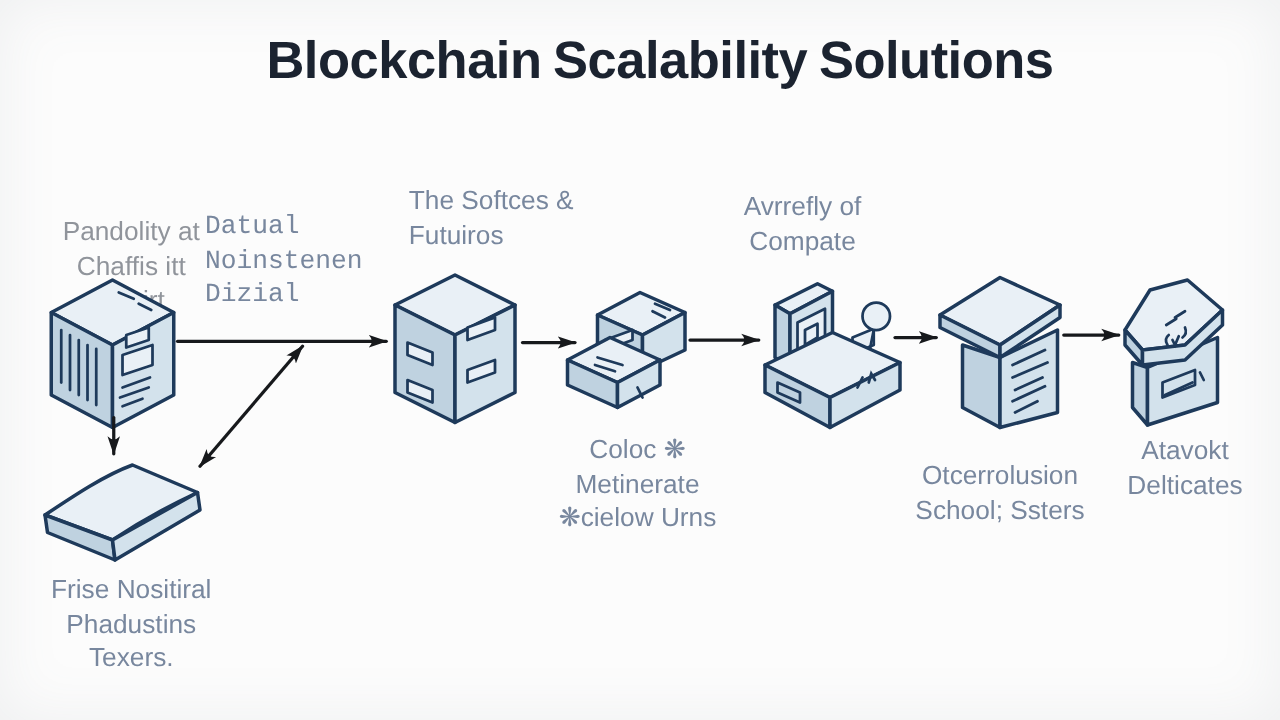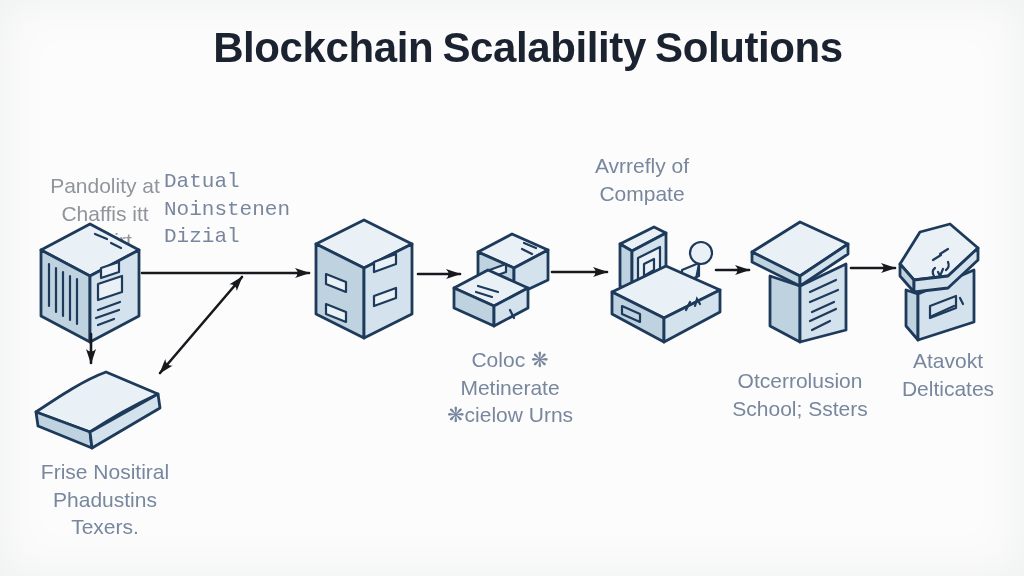--- a/index.html
+++ b/index.html
@@ -37,20 +37,22 @@
 <div class="canvas">
 
   <div class="title">Blockchain Scalability Solutions</div>
 
   <div class="label gray center" style="left:10px;top:133px;width:190px;margin-top:39px;">Pandolity at
 Chaffis itt
 Pcairt</div>
   <div class="label blue" style="left:164px;top:168px;width:160px;font-family:Liberation Mono, monospace;">Datual
 Noinstenen
 Dizial</div>
+  <div class="label blue" style="left:327px;top:147px;width:180px;">The Softces &amp;
+Futuiros</div>
   <div class="label blue center" style="left:415px;top:346px;width:190px;">Coloc ❋
 Metinerate
 ❋cielow Urns</div>
   <div class="label blue center" style="left:558px;top:152px;width:168px;">Avrrefly of
 Compate</div>
   <div class="label blue center" style="left:695px;top:367px;width:210px;">Otcerrolusion
 School; Ssters</div>
   <div class="label blue center" style="left:878px;top:347px;width:140px;">Atavokt
 Delticates</div>
   <div class="label blue center" style="left:10px;top:458px;width:190px;">Frise Nositiral

